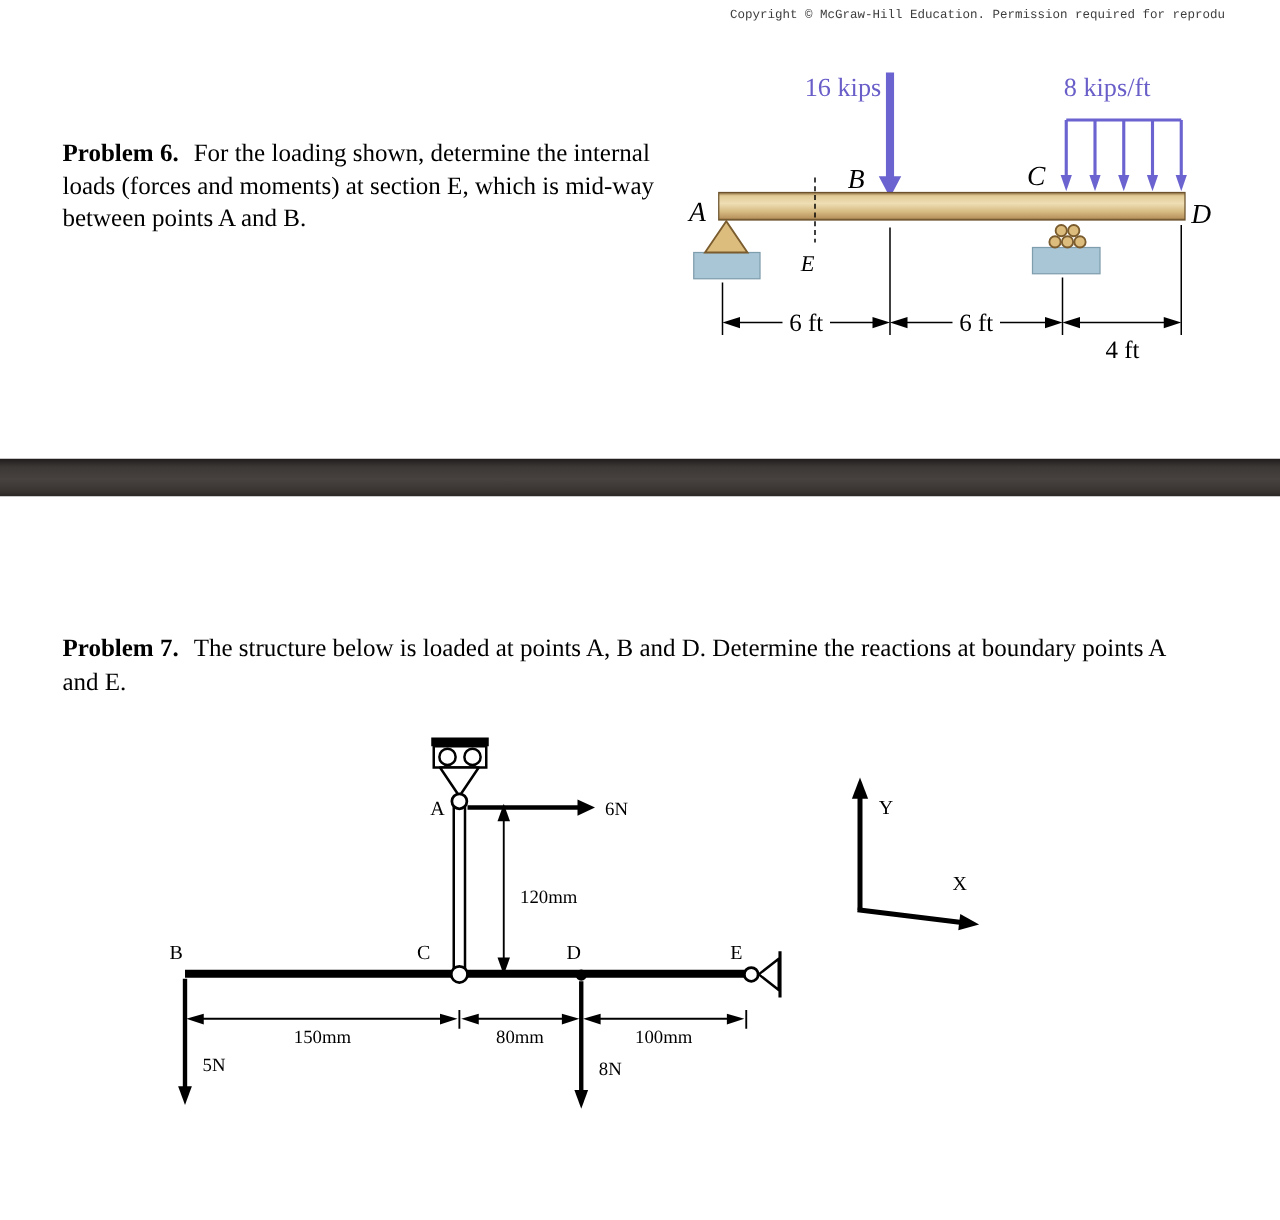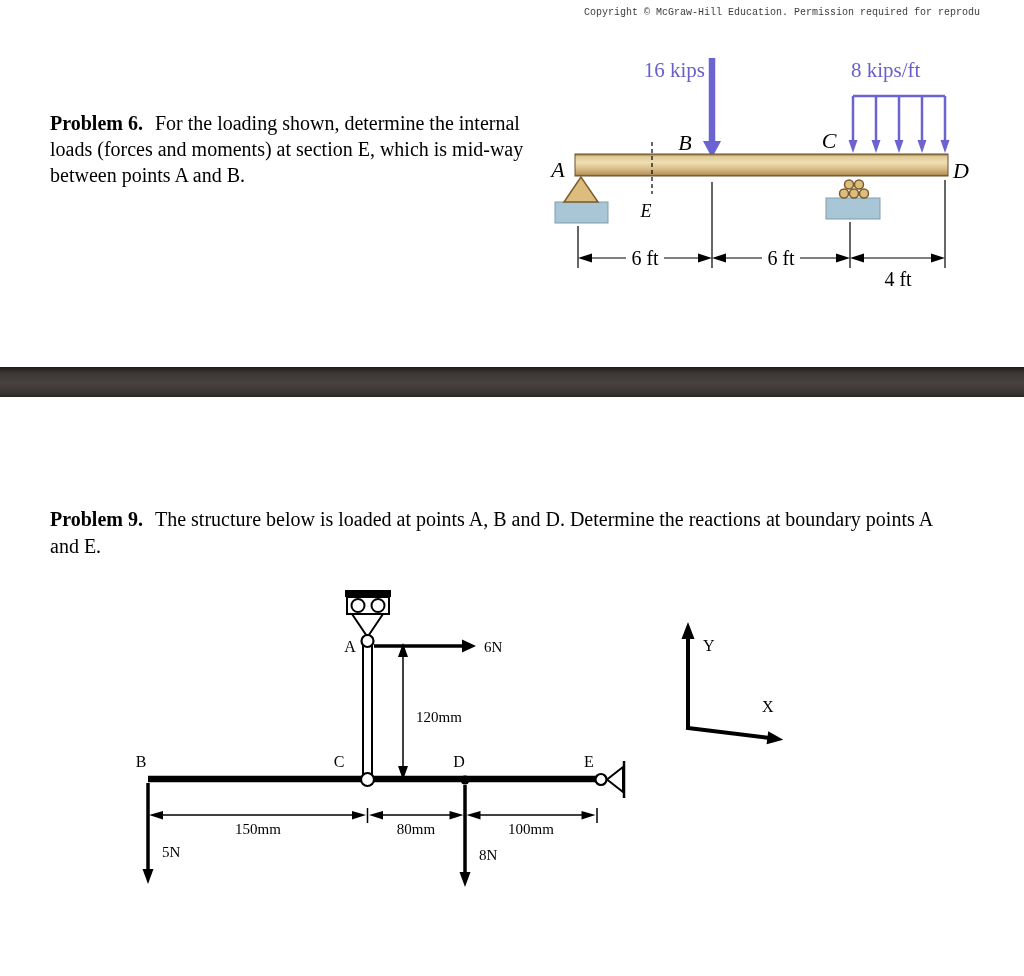--- a/index.html
+++ b/index.html
@@ -135,21 +135,21 @@
       <polygon points="407,228 393,223.5 393,232.5"></polygon>
     </g>
     <text x="107" y="235" font-size="20" text-anchor="middle">6 ft</text>
     <text x="243" y="235" font-size="20" text-anchor="middle">6 ft</text>
     <text x="360" y="256" font-size="20" text-anchor="middle">4 ft</text>
   </svg>
 
   <div class="divider"></div>
 
   <div class="p7-text">
-    <span class="btitle">Problem 9.</span><span>The structure below is loaded at points A, B and D. Determine the reactions at boundary points A and E.</span>
+    <span class="btitle">Problem 7.</span><span>The structure below is loaded at points A, B and D. Determine the reactions at boundary points A and E.</span>
   </div>
 
   <svg class="p7-svg" width="760" height="330" viewBox="0 0 760 330">
 
     <g>
       <rect x="275" y="15" width="46" height="7" fill="#000"></rect>
       <rect class="blk" x="277" y="22" width="42" height="17" stroke-width="2"></rect>
       <circle class="blk" cx="288" cy="30.5" r="6.5" stroke-width="2"></circle>
       <circle class="blk" cx="308" cy="30.5" r="6.5" stroke-width="2"></circle>
       <polygon class="blk" points="282,39 313,39 297.5,62" stroke-width="2" stroke-linejoin="round"></polygon>

